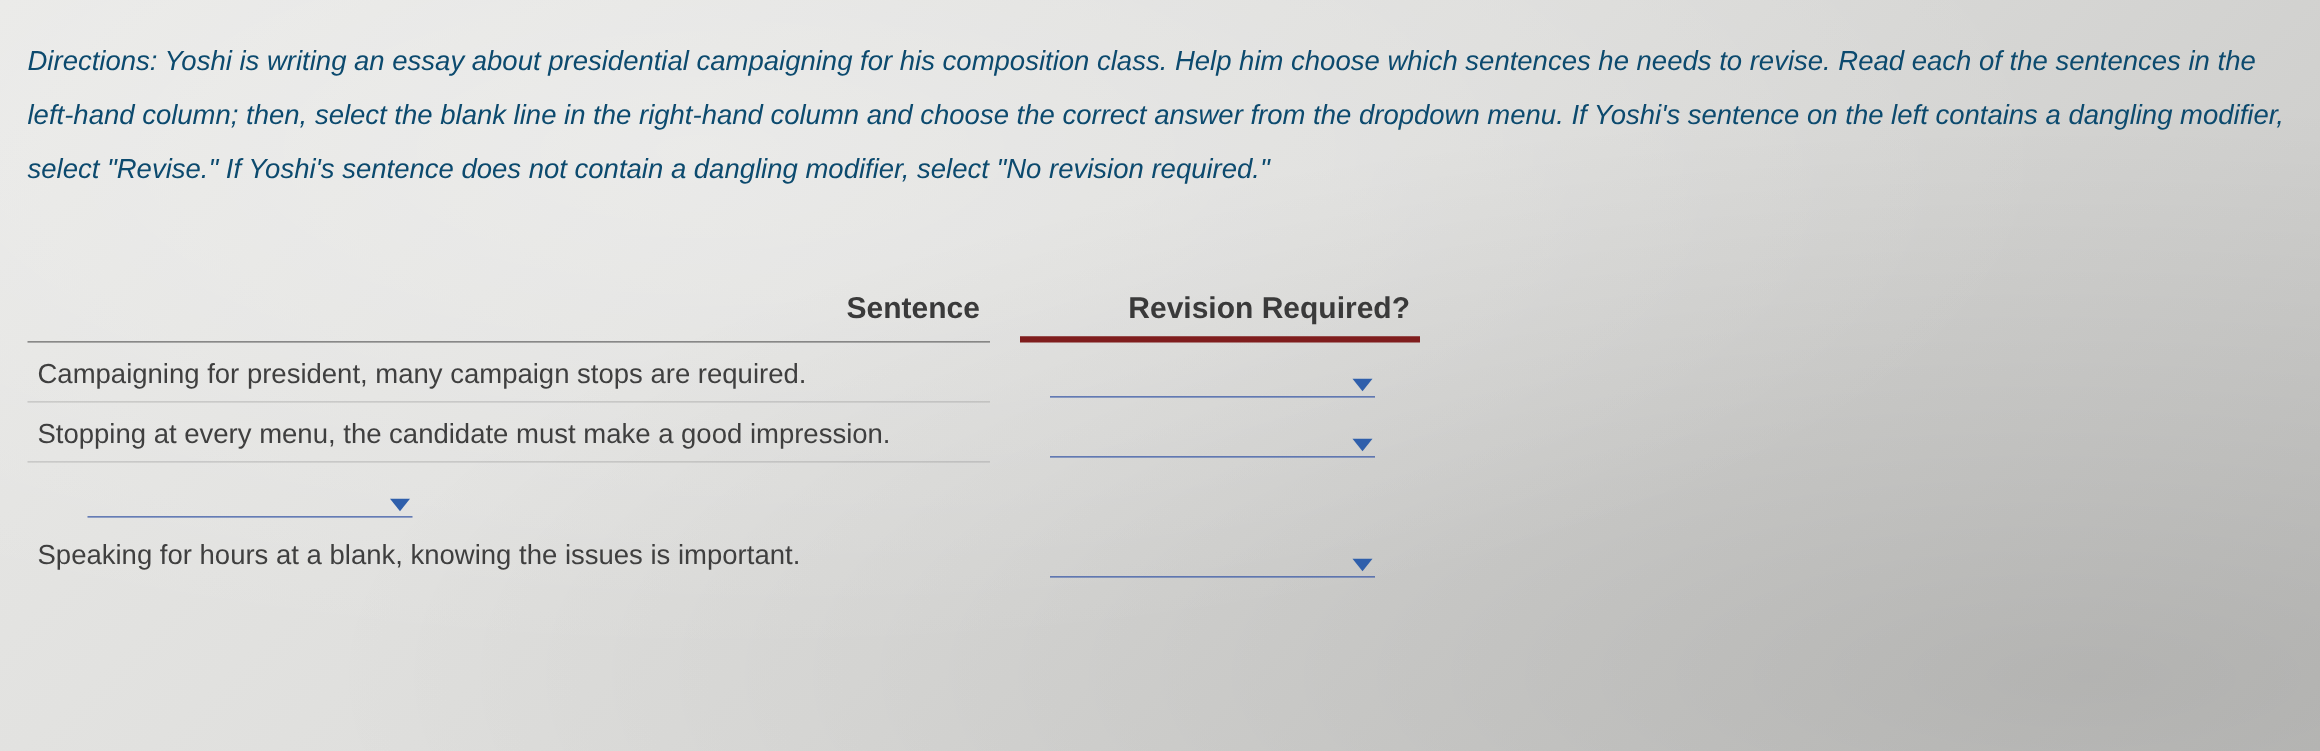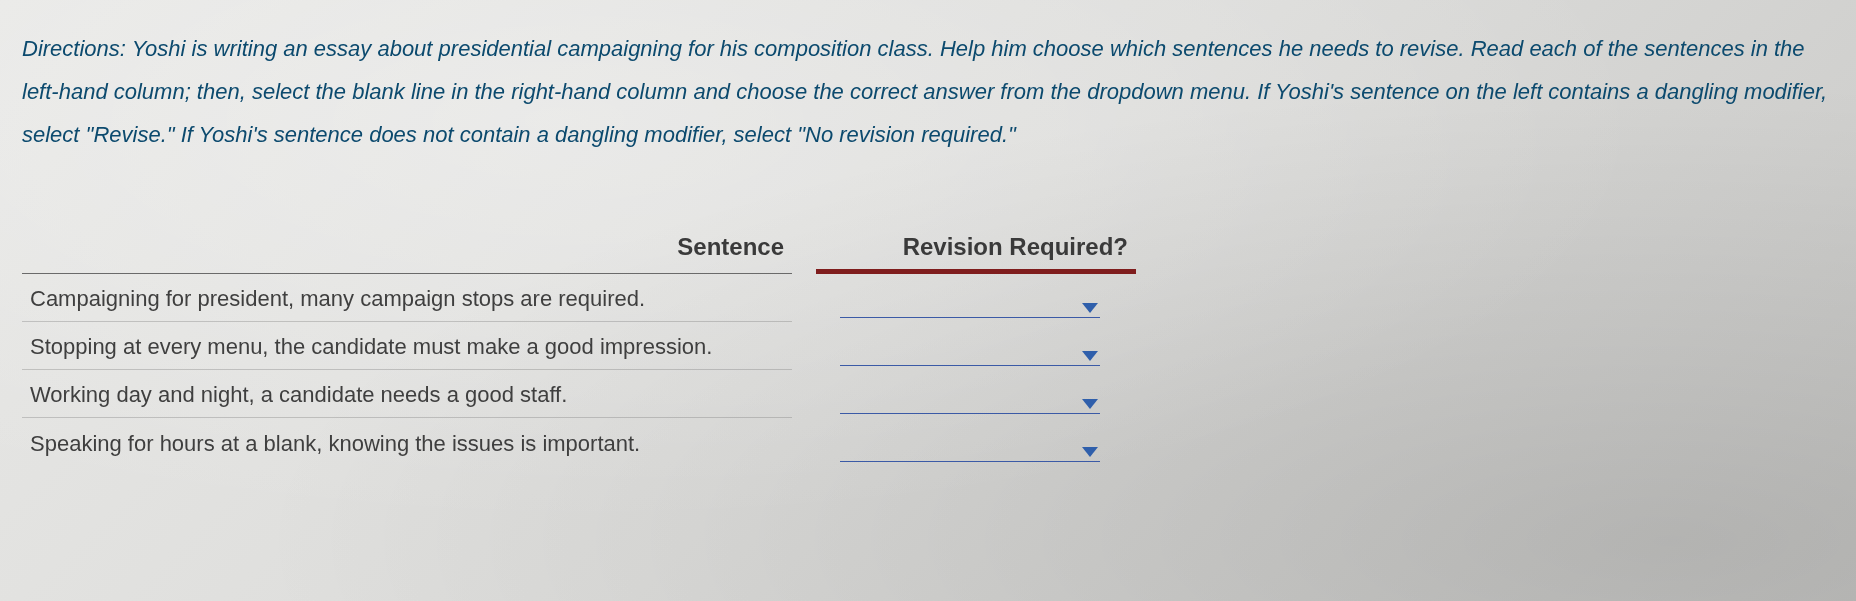--- a/index.html
+++ b/index.html
@@ -117,21 +117,20 @@
       <div class="cell-left">Stopping at every menu, the candidate must make a good impression.</div>
       <div class="cell-right">
         <div class="dropdown">
           <span></span>
           <span class="chevron"></span>
         </div>
       </div>
     </div>
 
     <div class="row">
-      <div class="cell-left">Working day and night, a candidate needs a good staff.</div>
       <div class="cell-right">
         <div class="dropdown">
           <span></span>
           <span class="chevron"></span>
         </div>
       </div>
     </div>
 
     <div class="row">
       <div class="cell-left">Speaking for hours at a blank, knowing the issues is important.</div>

